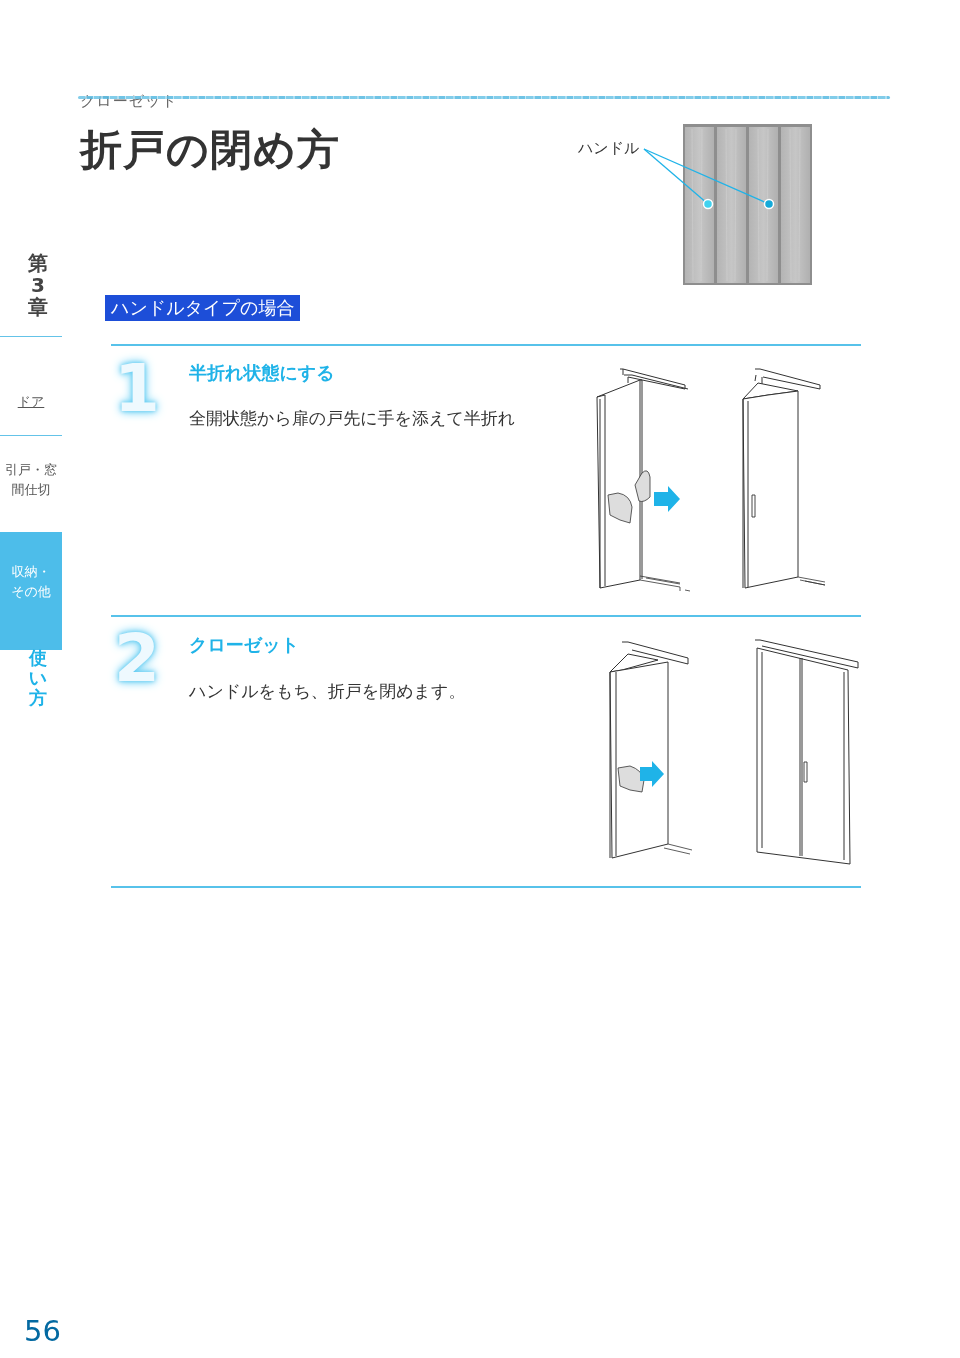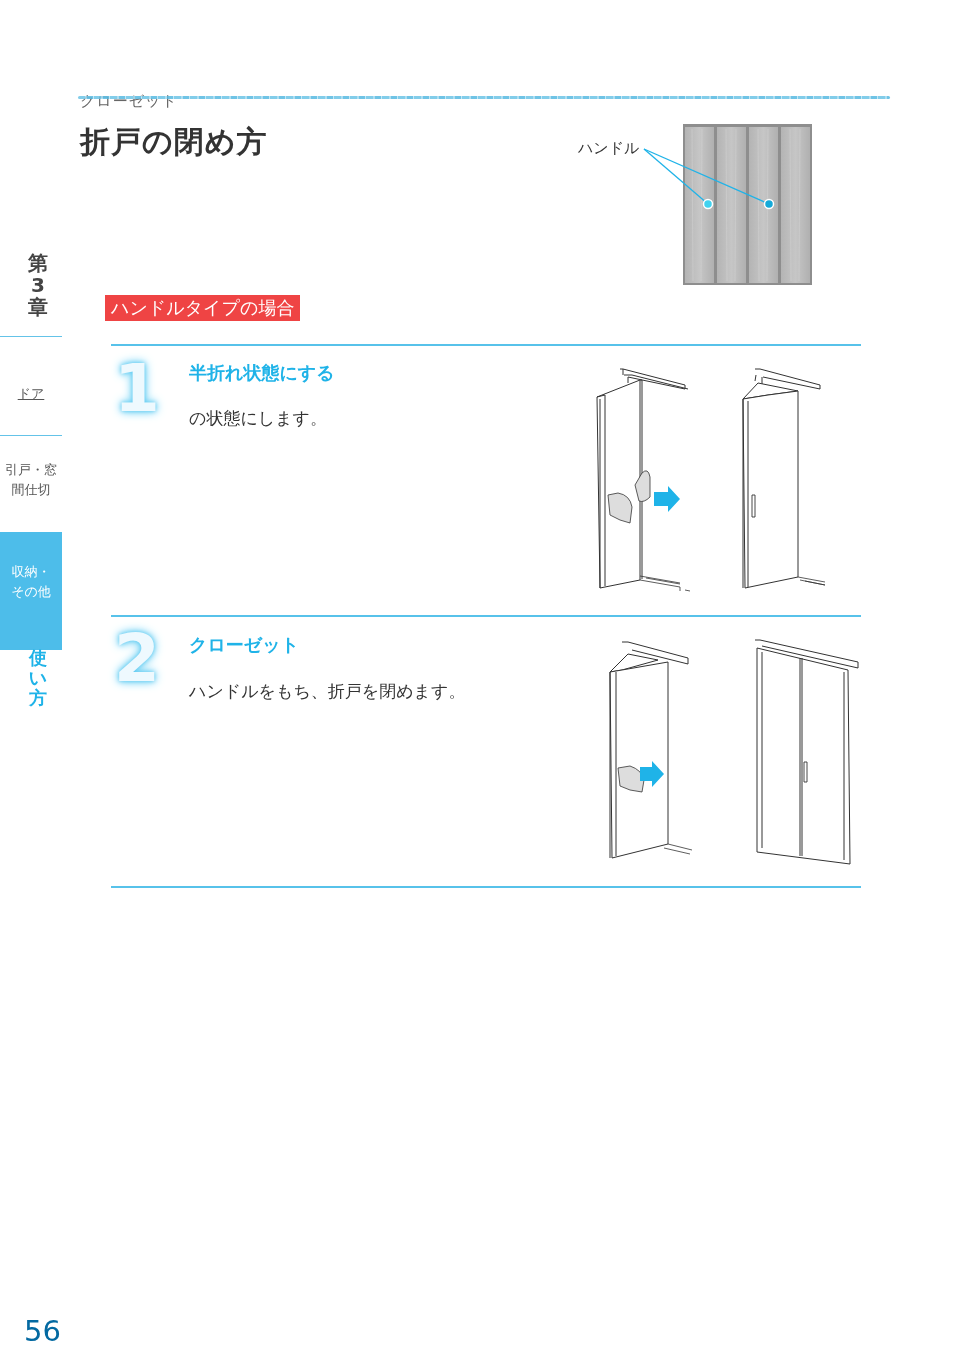--- a/index.html
+++ b/index.html
@@ -5,25 +5,25 @@
   html, body { margin: 0; padding: 0; background: #ffffff; }
   body { width: 960px; height: 1358px; position: relative; overflow: hidden;
          font-family: "DejaVu Sans", "Liberation Sans", sans-serif; color: #333; }
   .abs { position: absolute; }
 
   .crumb { left: 80px; top: 62px; font-size: 15px; color: #666; letter-spacing: 1px; margin-top: 30px; }
   .crumb-line { left: 78px; top: 96px; width: 812px; height: 3px;
                 background: repeating-linear-gradient(90deg, #6cc4e6 0 7px, #9fd8ef 7px 9px, #56b9e1 9px 15px, #b8e3f4 15px 16px);
                 opacity: 0.85; border-radius: 2px; }
 
-  .page-title { left: 80px; top: 122px; font-size: 30px; font-weight: bold; color: #333; letter-spacing: 1px; }
+  .page-title { left: 80px; top: 122px; font-size: 42px; font-weight: bold; color: #333; letter-spacing: 1px; }
 
   .handle-label { left: 578px; top: 139px; font-size: 15px; color: #333; }
 
-  .section-tag { left: 105px; top: 295px; height: 26px; padding: 0 6px; background: #ef4444;
+  .section-tag { left: 105px; top: 295px; height: 26px; padding: 0 6px; background: #1d4ed8;
                  color: #fff; font-size: 18px; line-height: 26px; }
 
   
   .chap { left: 20px; top: 252px; width: 36px; text-align: center; color: #444; font-weight: bold; }
   .chap span { display: block; font-size: 20px; line-height: 22px; }
   .side-rule { left: 0; width: 62px; height: 1px; background: #64c3e8; }
   .side-item { left: 0; width: 62px; text-align: center; color: #555; font-size: 13px; line-height: 20px; }
   .side-item.active { background: #4dbdea; color: #fff; }
   .side-vert { left: 0; width: 76px; text-align: center; color: #1fb3e8; font-weight: bold; font-size: 18px; line-height: 20px; }
 
@@ -72,21 +72,21 @@
   <circle cx="148" cy="89" r="4.5" fill="#41d2ef" stroke="#fff" stroke-width="1.5"></circle>
   <circle cx="209" cy="89" r="4.5" fill="#14a9d8" stroke="#fff" stroke-width="1.5"></circle>
 </svg>
 
 <div class="abs chap">
   <span>第</span>
   <span>3</span>
   <span>章</span>
 </div>
 <div class="abs side-rule" style="top:336px"></div>
-<div class="abs side-item" style="top:384px;height:22px;text-decoration:underline;">
+<div class="abs side-item" style="top:392px;height:22px;text-decoration:underline;">
   <span>ドア</span>
 </div>
 <div class="abs side-rule" style="top:435px"></div>
 <div class="abs side-item" style="top:460px;font-size:13px;">
   <div>引戸・窓</div>
   <div>間仕切</div>
 </div>
 <div class="abs side-item active" style="top:532px;height:118px;padding-top:30px;box-sizing:border-box;">
   <div>収納・</div>
   <div>その他</div>
@@ -96,21 +96,21 @@
   <div>い</div>
   <div>方</div>
 </div>
 
 <div class="abs section-tag">ハンドルタイプの場合</div>
 
 <div class="abs rule" style="top:344px"></div>
 <div class="abs step-num" style="top:350px">1</div>
 <div class="abs step-title" style="top:361px">半折れ状態にする</div>
 <div class="abs step-desc" style="top:407px">
-  <div>の状態にします。</div>
+  <div>全開状態から扉の戸先に手を添えて半折れ</div>
 </div>
 
 <svg class="abs" style="left:580px;top:355px" width="260" height="240" fill="none" stroke="#333" stroke-width="1">
 
   <g>
     <path d="M40 14 L43 14 L105 30 L105 34 L48 22 M43 14 L43 20 M48 22 L48 28"></path>
     <path d="M44 20 L52 20 L108 34"></path>
     <path d="M17 42 L60 25 L60 225 L20 233 Z" fill="#fff"></path>
     <path d="M17 42 L25 40 L25 231 M20 233 L20 44"></path>
     <path d="M60 25 L62 25 L62 224"></path>

